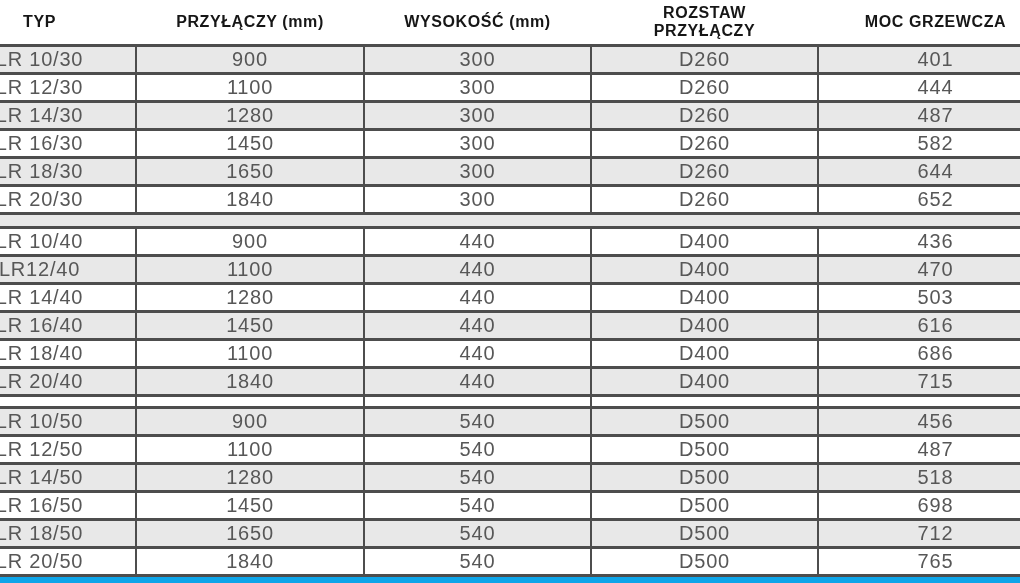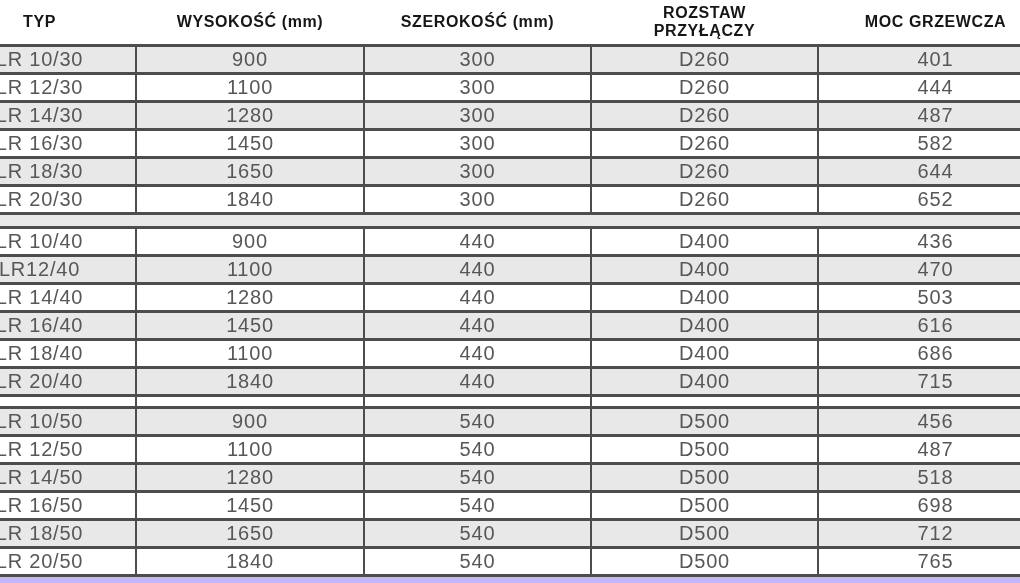--- a/index.html
+++ b/index.html
@@ -1,21 +1,21 @@
 <!DOCTYPE html>
 <html><head>
 <meta charset="utf-8">
 <style>
   html, body { margin: 0; padding: 0; background: #ffffff; }
   .viewport {
     position: relative;
     width: 1020px;
     height: 583px;
     overflow: hidden;
-    background: #c4b5fd;
+    background: #0ea5e9;
     font-family: "Liberation Sans", sans-serif;
   }
   table.spec {
     position: absolute;
     left: -58px;
     top: 0;
     width: 1110px;
     border-collapse: collapse;
     table-layout: fixed;
   }
@@ -81,22 +81,22 @@
     <colgroup>
       <col class="c-typ">
       <col class="c-wys">
       <col class="c-sze">
       <col class="c-roz">
       <col class="c-moc">
     </colgroup>
     <thead>
       <tr>
         <th>TYP</th>
+        <th>PRZYŁĄCZY (mm)</th>
         <th>WYSOKOŚĆ (mm)</th>
-        <th>SZEROKOŚĆ (mm)</th>
         <th>
           <div class="wrap-narrow">ROZSTAW PRZYŁĄCZY</div>
         </th>
         <th>MOC GRZEWCZA</th>
       </tr>
     </thead>
     <tbody>
         <tr class="shaded">
           <td>LR 10/30</td>
           <td>900</td>

